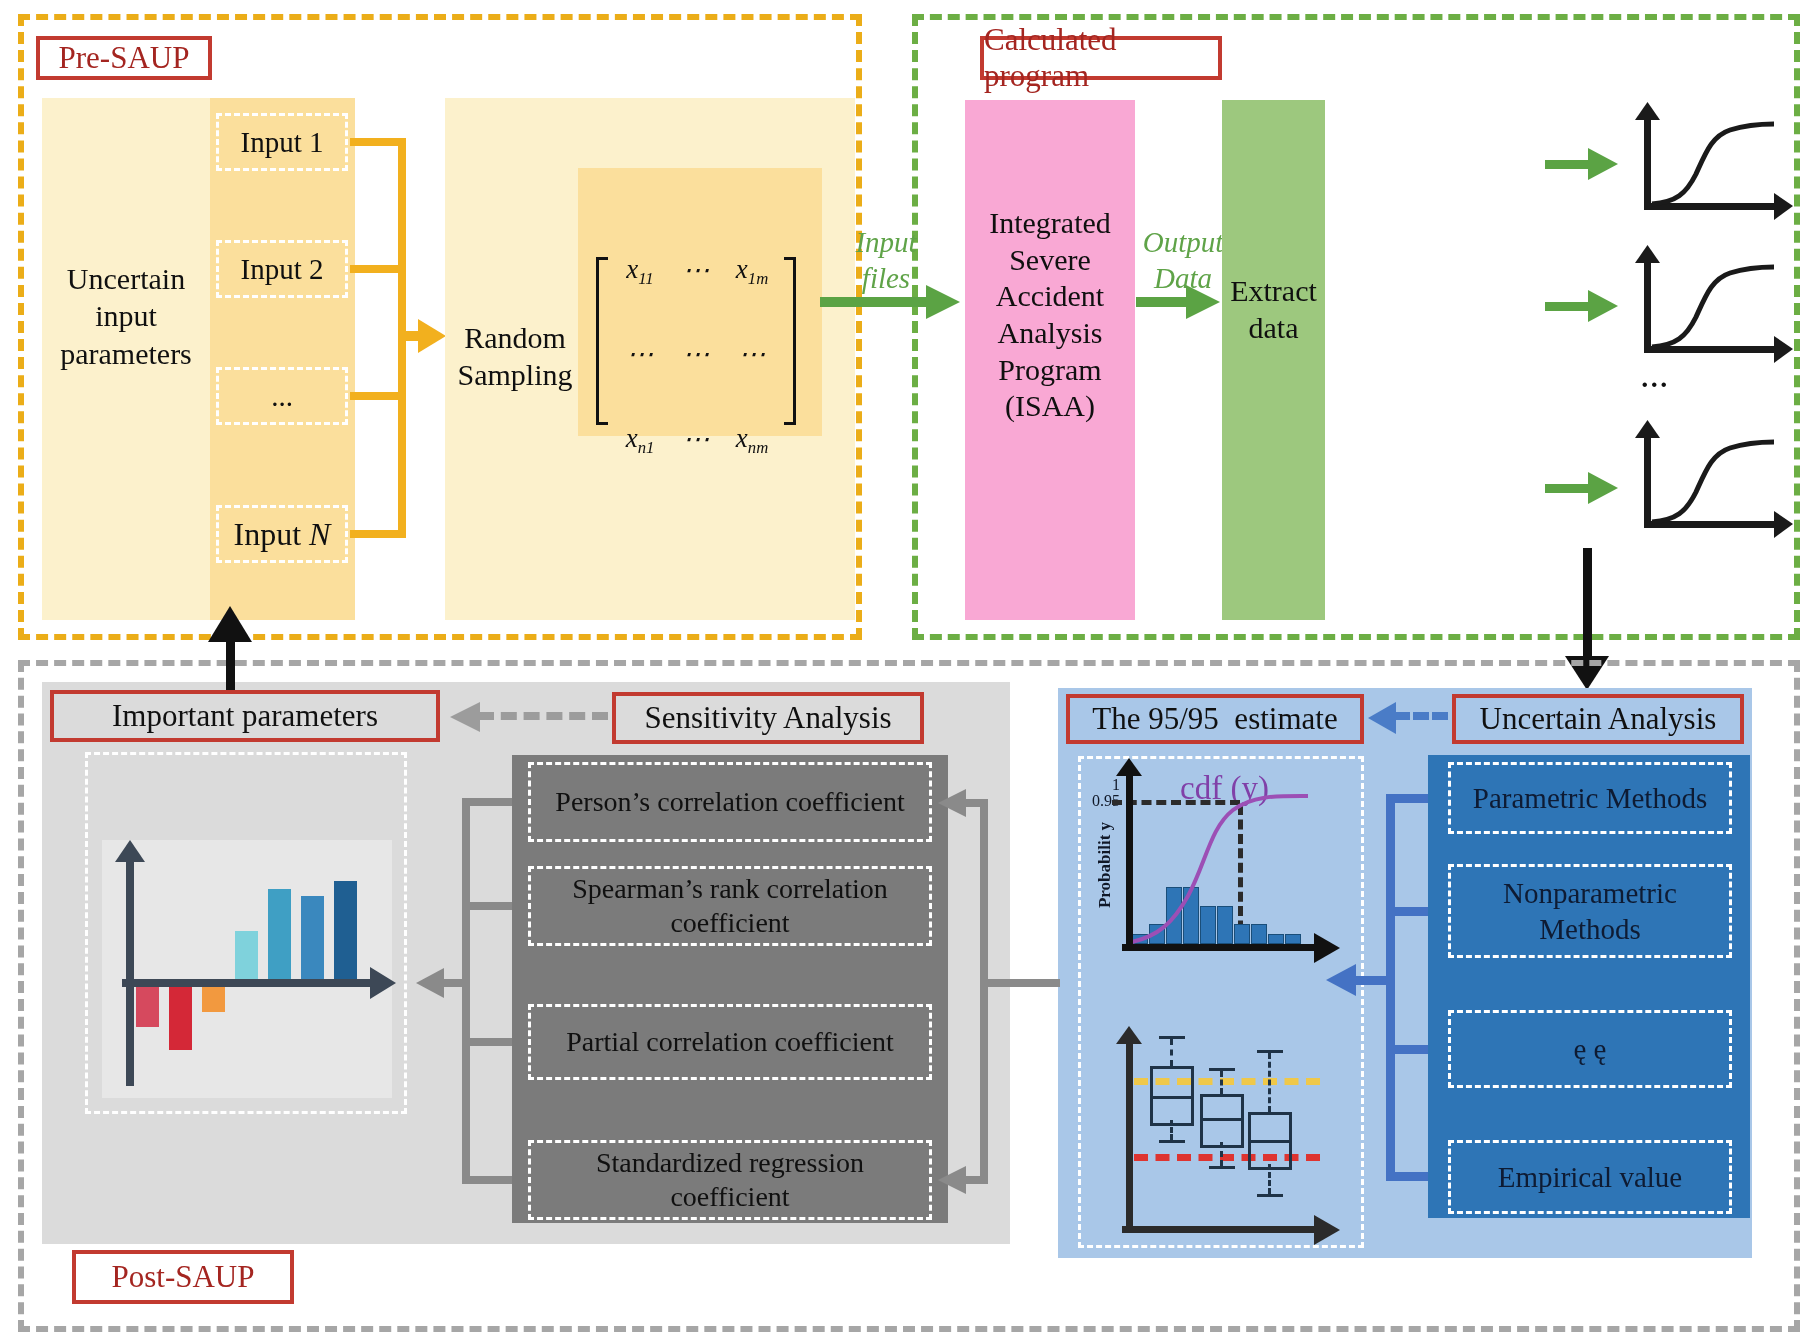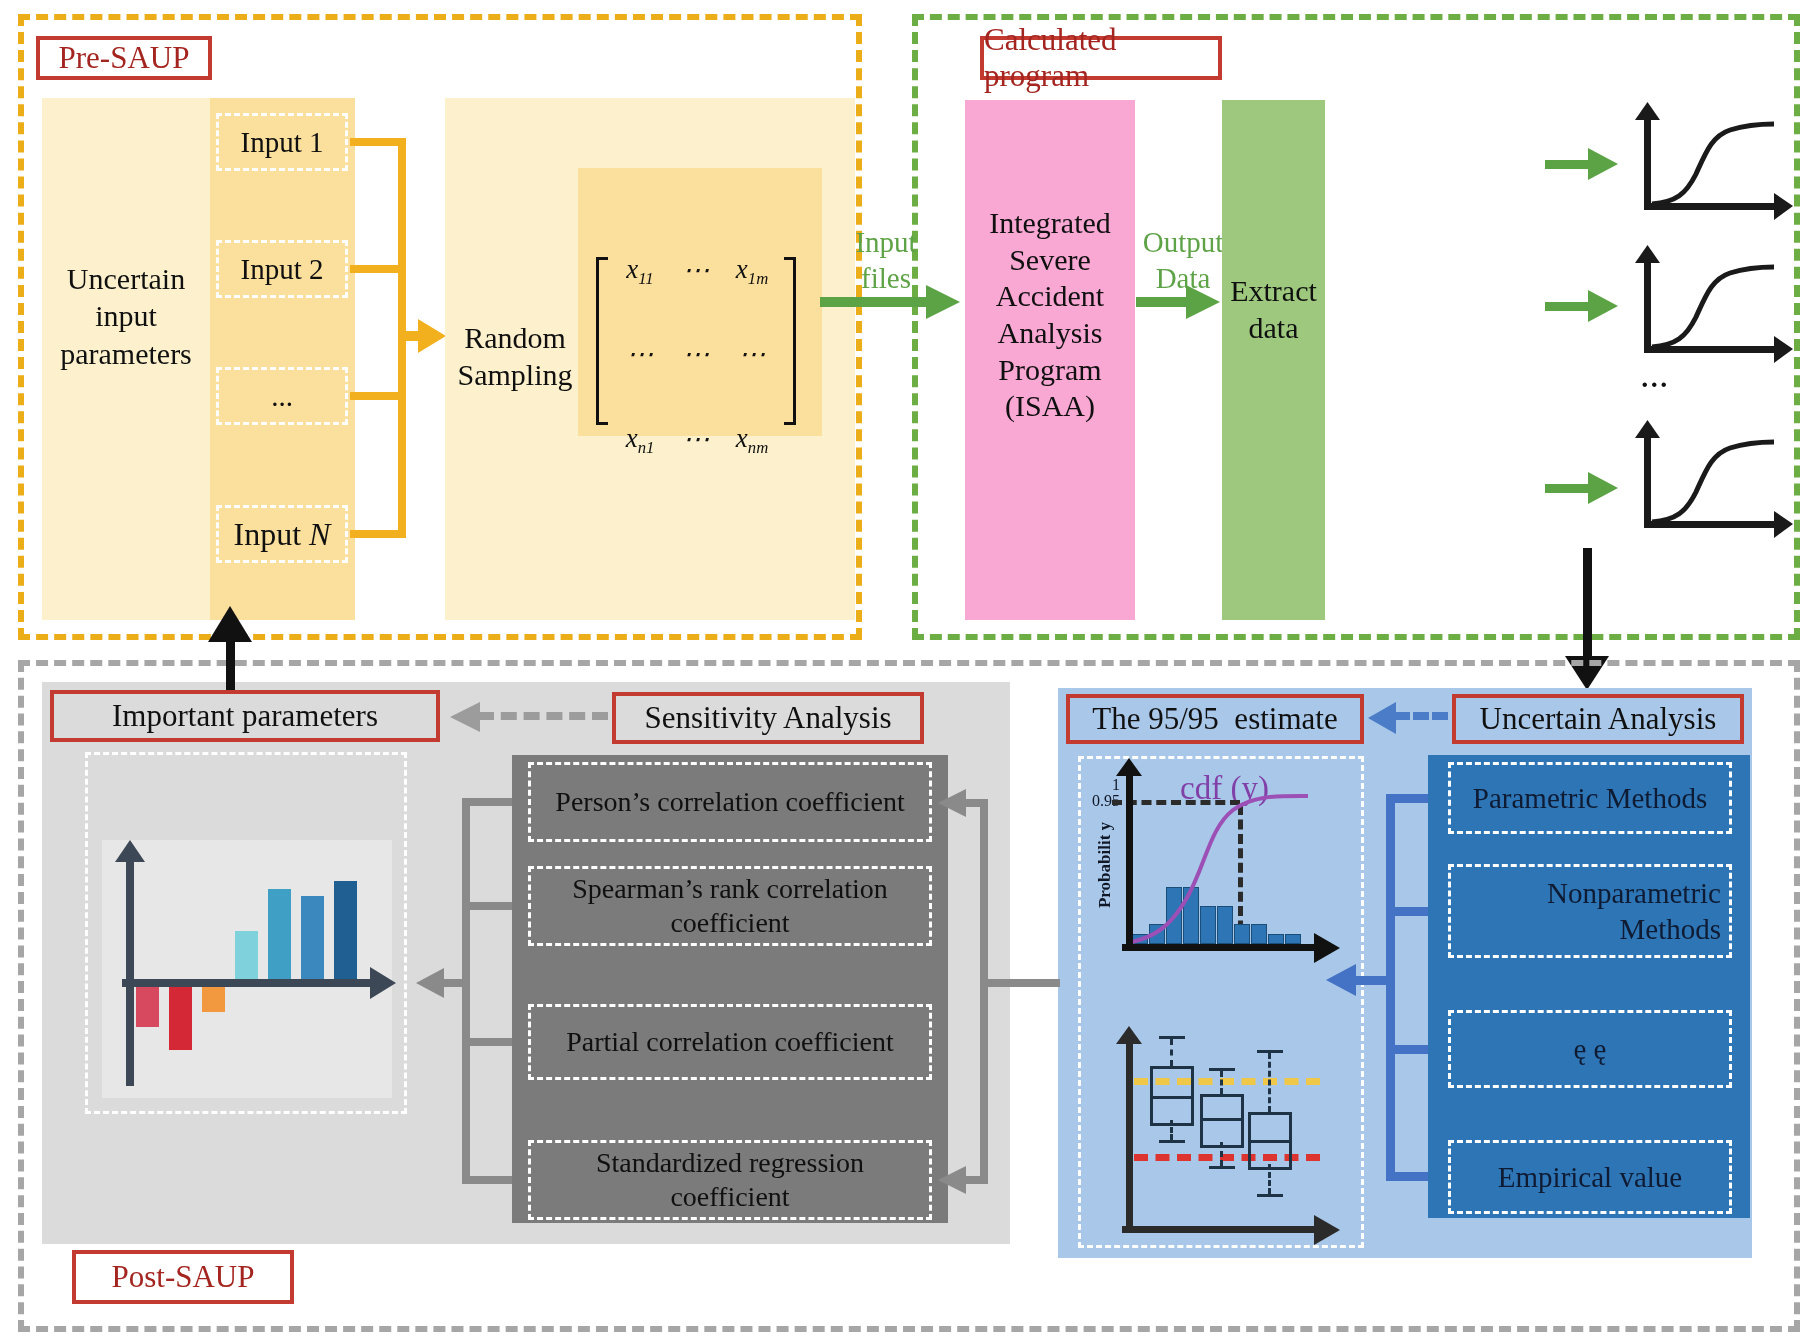--- a/index.html
+++ b/index.html
@@ -6,24 +6,24 @@
   #stage{position:relative;width:1818px;height:1340px;background:#fff;
          font-family:"Liberation Serif", serif;overflow:hidden;}
   .abs{position:absolute;}
   .panel{position:absolute;}
   .lbl{position:absolute;display:flex;align-items:center;justify-content:center;
        border:4px solid #C23A30;color:#A42520;font-size:31px;background:#fff;box-sizing:border-box;}
   .lbl.dark{color:#101010;background:transparent;}
   .dashbox{position:absolute;border:3px dashed #fff;box-sizing:border-box;
            display:flex;align-items:center;justify-content:center;text-align:center;}
   .itxt{font-size:28px;color:#101010;line-height:1.2;padding:0 8px;}
-  .unc-itxt{font-size:29px;color:#0E1B33;line-height:1.25;padding:0 8px;text-align:right;}
+  .unc-itxt{font-size:29px;color:#0E1B33;line-height:1.25;padding:0 8px;}
   .shaft{position:absolute;}
   .tri{position:absolute;width:0;height:0;}
-  .greentxt{position:absolute;color:#5FA348;font-size:29px;text-align:center;line-height:1.25;}
+  .greentxt{position:absolute;color:#5FA348;font-size:29px;text-align:center;line-height:1.25;font-style:italic;}
   .ctr{display:flex;align-items:center;justify-content:center;text-align:center;}
   .mx-grid{display:grid;grid-template-columns:repeat(3,56px);grid-row-gap:16px;
            font-size:27px;color:#111;}
   .mx-grid span{text-align:center;margin-top:32px;}
   .mx-grid i{font-family:"Liberation Serif",serif;}
   sub{font-size:0.62em;font-style:italic;}
   .brk{width:12px;height:168px;box-sizing:border-box;}
   .brk.l{border-left:3px solid #111;border-top:3px solid #111;border-bottom:3px solid #111;}
   .brk.r{border-right:3px solid #111;border-top:3px solid #111;border-bottom:3px solid #111;}
 </style>

